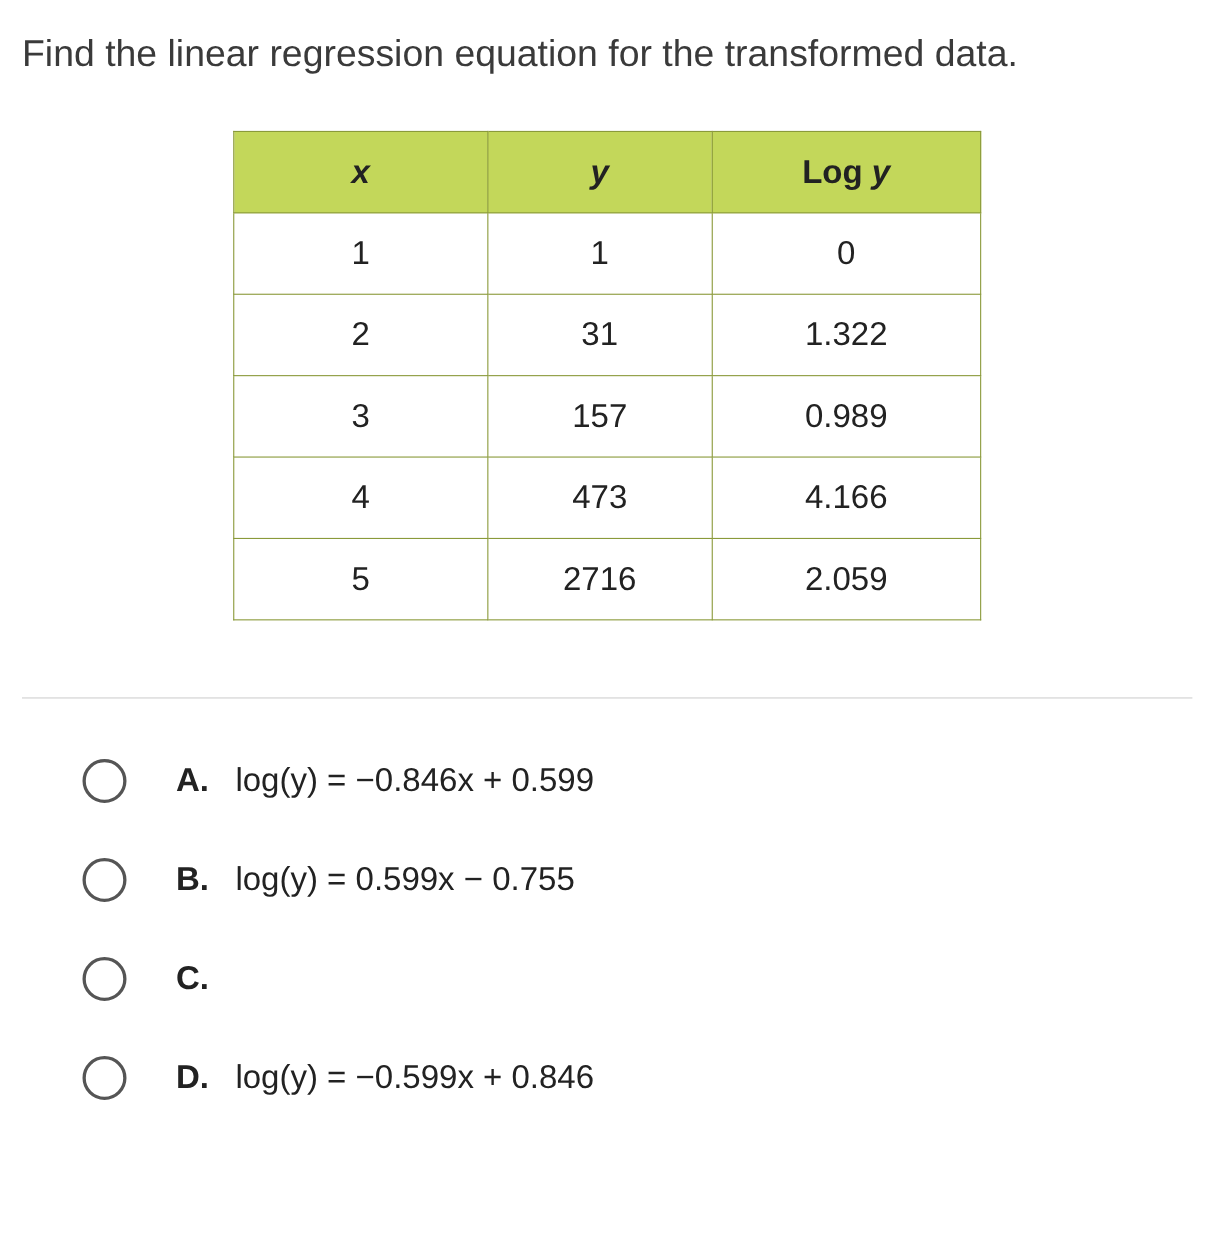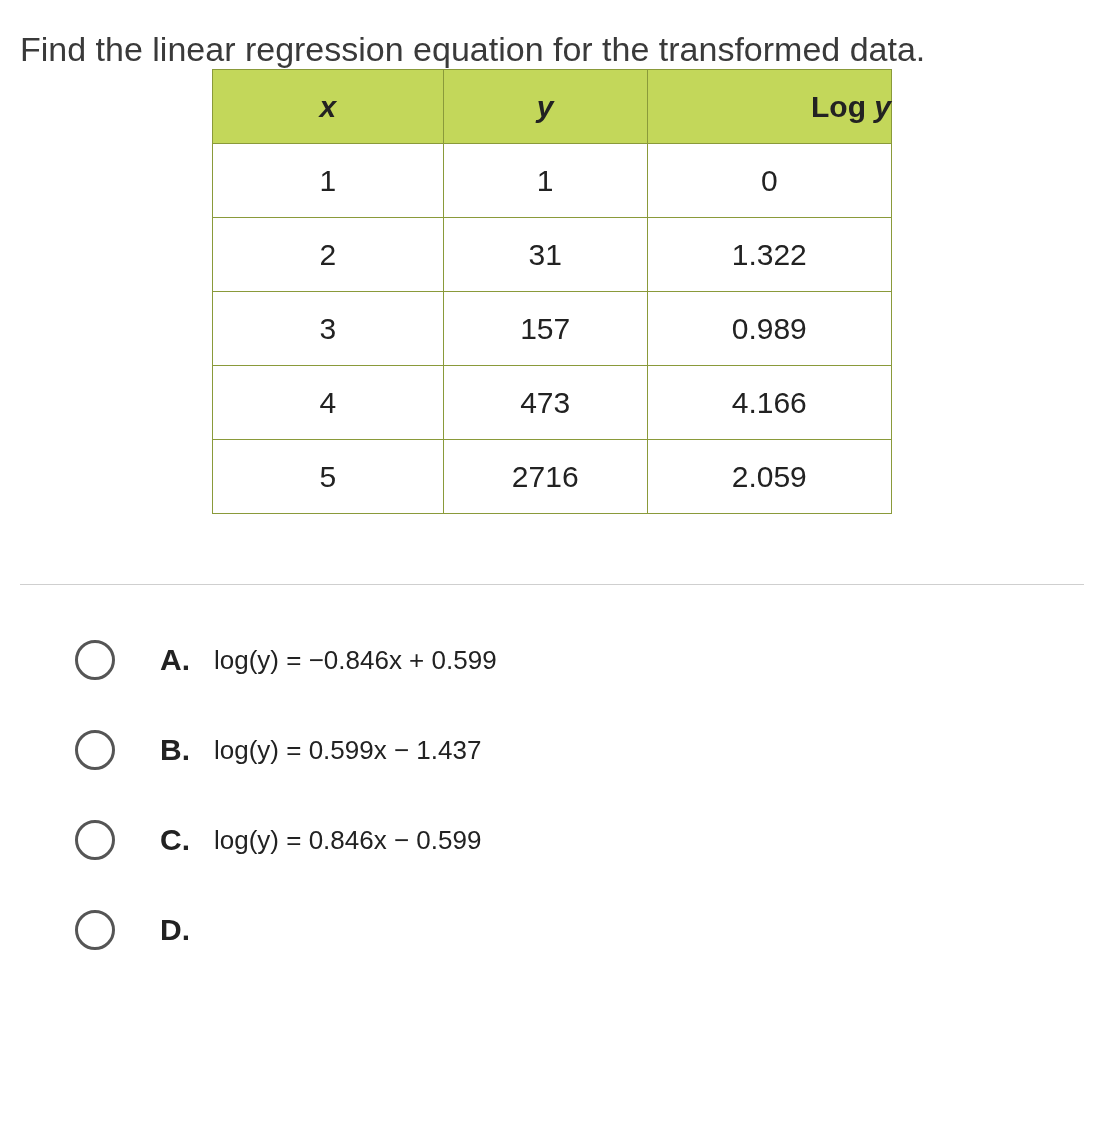--- a/index.html
+++ b/index.html
@@ -7,20 +7,21 @@
       font-family: Arial, Helvetica, sans-serif;
       background: #ffffff;
       width: 1104px;
       height: 1125px;
       padding: 30px 20px;
       color: #3a3a3a;
     }
     .prompt {
       font-size: 34px;
       font-weight: 400;
+      margin-bottom: 50px;
       color: #3a3a3a;
     }
     .table-wrap {
       display: flex;
       justify-content: center;
       margin-bottom: 70px;
     }
     table {
       border-collapse: collapse;
       width: 680px;
@@ -43,21 +44,21 @@
     }
     th.logy .yvar {
       font-style: italic;
     }
     td {
       background: #ffffff;
       font-weight: 400;
     }
     .col1 { width: 34%; }
     .col2 { width: 30%; }
-    .col3 { width: 36%; text-align: right; }
+    .col3 { width: 36%; }
     .divider {
       border-top: 1px solid #cfcfcf;
       margin: 0 0 55px 0;
     }
     .choices {
       padding-left: 55px;
     }
     .choice {
       display: flex;
       align-items: center;
@@ -73,21 +74,21 @@
       background: #fff;
     }
     .choice-label {
       font-size: 30px;
       font-weight: 700;
       color: #222;
       margin-right: 18px;
       min-width: 36px;
     }
     .choice-text {
-      font-size: 26px;
+      font-size: 30px;
       color: #222;
       font-family: Arial, Helvetica, sans-serif;
     }
   </style>
 </head>
 <body>
 
 <div class="prompt">Find the linear regression equation for the transformed data.</div>
 
 <div class="table-wrap">
@@ -140,30 +141,30 @@
     <div class="choice-label">A.</div>
     <div class="choice-text">
       <span>log(y) = −0.846x + 0.599</span>
     </div>
   </div>
 
   <div class="choice">
     <div class="radio"></div>
     <div class="choice-label">B.</div>
     <div class="choice-text">
-      <span>log(y) = 0.599x − 1.437</span>
+      <span>log(y) = 0.599x − 0.755</span>
     </div>
   </div>
 
   <div class="choice">
     <div class="radio"></div>
     <div class="choice-label">C.</div>
-    <div class="choice-text">
-      <span>log(y) = 0.846x − 0.599</span>
-    </div>
   </div>
 
   <div class="choice">
     <div class="radio"></div>
     <div class="choice-label">D.</div>
+    <div class="choice-text">
+      <span>log(y) = −0.599x + 0.846</span>
+    </div>
   </div>
 
 </div>
 
 </body></html>

